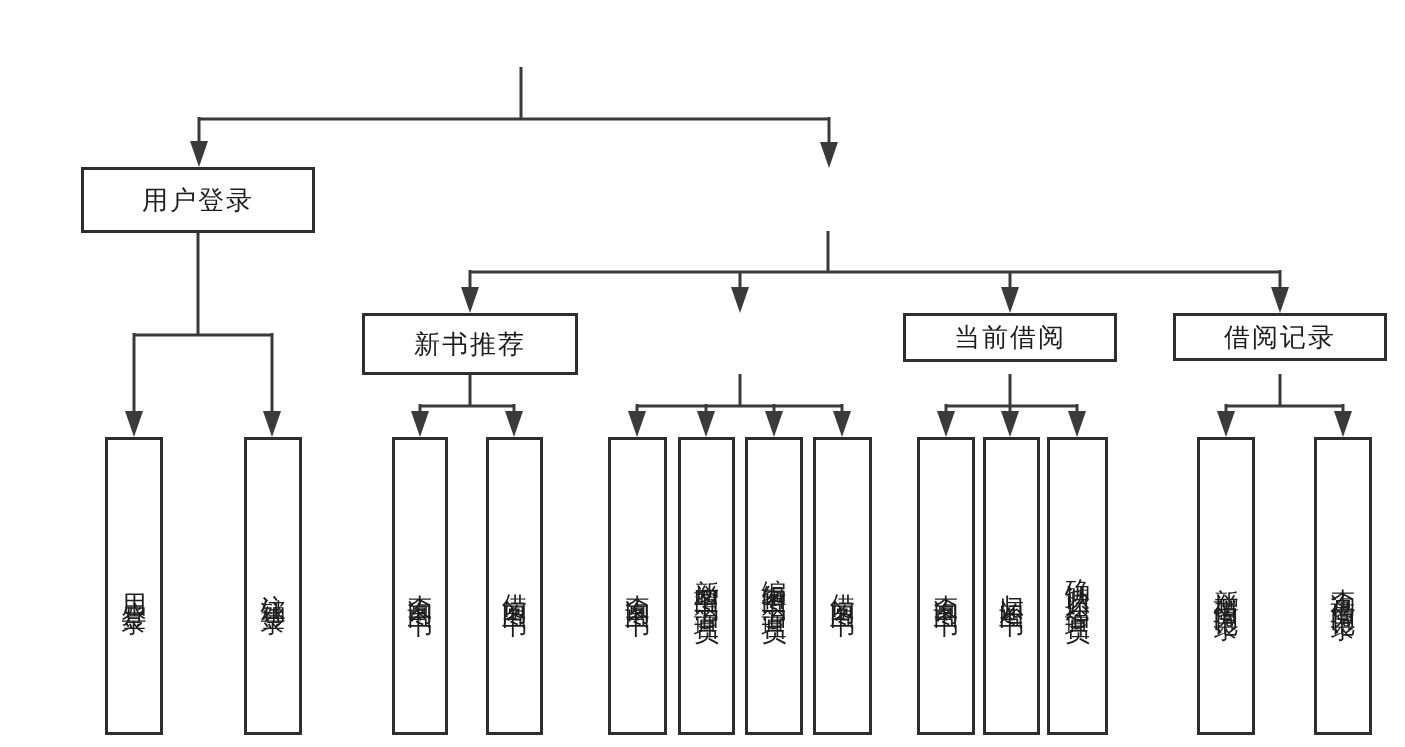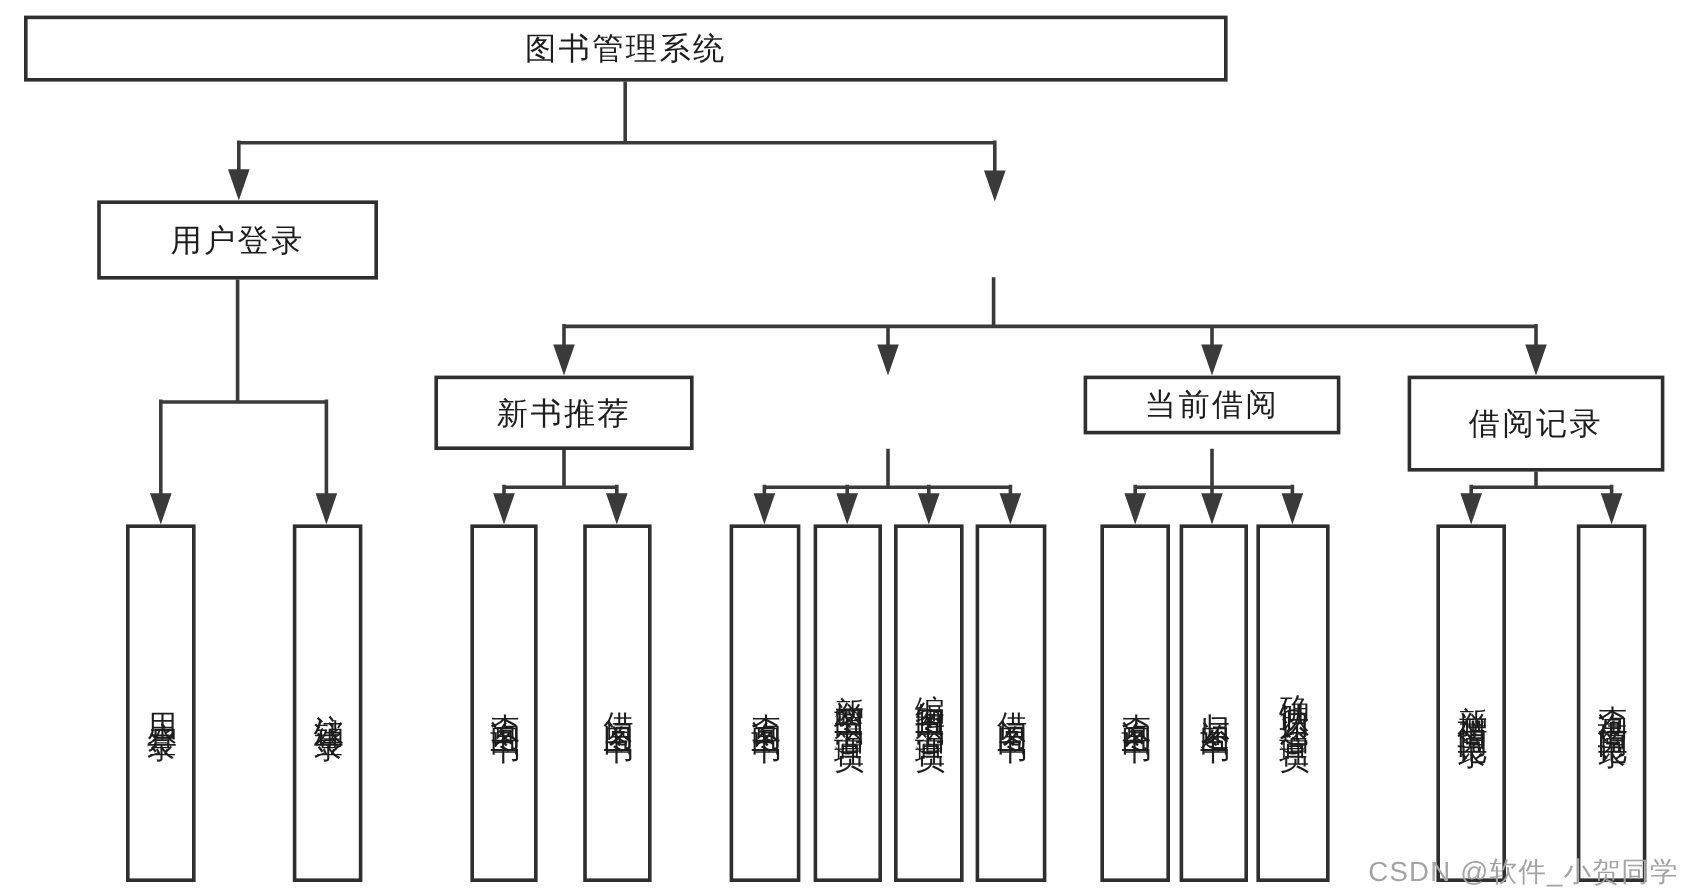--- a/index.html
+++ b/index.html
@@ -41,40 +41,38 @@
              M461,287 L479,287 L470,313 Z  M731,287 L749,287 L740,313 Z
              M1001,287 L1019,287 L1010,313 Z  M1271,287 L1289,287 L1280,313 Z
              M411,411 L429,411 L420,437 Z  M505,411 L523,411 L514,437 Z
              M628,411 L646,411 L637,437 Z  M697,411 L715,411 L706,437 Z
              M765,411 L783,411 L774,437 Z  M833,411 L851,411 L842,437 Z
              M937,411 L955,411 L946,437 Z  M1001,411 L1019,411 L1010,437 Z
              M1068,411 L1086,411 L1077,437 Z
              M1217,411 L1235,411 L1226,437 Z  M1334,411 L1352,411 L1343,437 Z"></path>
   </svg>
 
-  <div class="box h" style="left:20px;top:13px;width:1003px;height:55px">图书管理系统</div>
 
   <div class="box h" style="left:81px;top:167px;width:234px;height:66px">用户登录</div>
 
   <div class="box h" style="left:362px;top:313px;width:216px;height:62px">新书推荐</div>
   <div class="box h" style="left:903px;top:313px;width:214px;height:49px">当前借阅</div>
-  <div class="box h" style="left:1173px;top:313px;width:214px;height:80px">借阅记录</div>
+  <div class="box h" style="left:1173px;top:313px;width:214px;height:48px">借阅记录</div>
 
   <div class="box v" style="left:105px;top:437px;width:58px;height:298px">用户登录</div>
   <div class="box v" style="left:244px;top:437px;width:58px;height:298px">注销登录</div>
 
   <div class="box v" style="left:392px;top:437px;width:56px;height:298px">查询图书</div>
   <div class="box v" style="left:486px;top:437px;width:57px;height:298px">借阅图书</div>
 
   <div class="box v" style="left:608px;top:437px;width:59px;height:298px">查询图书</div>
   <div class="box v" style="left:678px;top:437px;width:57px;height:298px">新增图书（管理员）</div>
   <div class="box v" style="left:745px;top:437px;width:58px;height:298px">编辑图书（管理员）</div>
   <div class="box v" style="left:813px;top:437px;width:59px;height:298px">借阅图书</div>
 
   <div class="box v" style="left:917px;top:437px;width:58px;height:298px">查询图书</div>
   <div class="box v" style="left:983px;top:437px;width:57px;height:298px">归还图书</div>
   <div class="box v" style="left:1047px;top:437px;width:61px;height:298px">确认归还（管理员）</div>
 
   <div class="box v" style="left:1197px;top:437px;width:58px;height:298px">新增借阅记录</div>
   <div class="box v" style="left:1314px;top:437px;width:58px;height:298px">查询借阅记录</div>
 
-  <div id="watermark">CSDN @软件_小贺同学</div>
 </div>
 
 </body></html>

